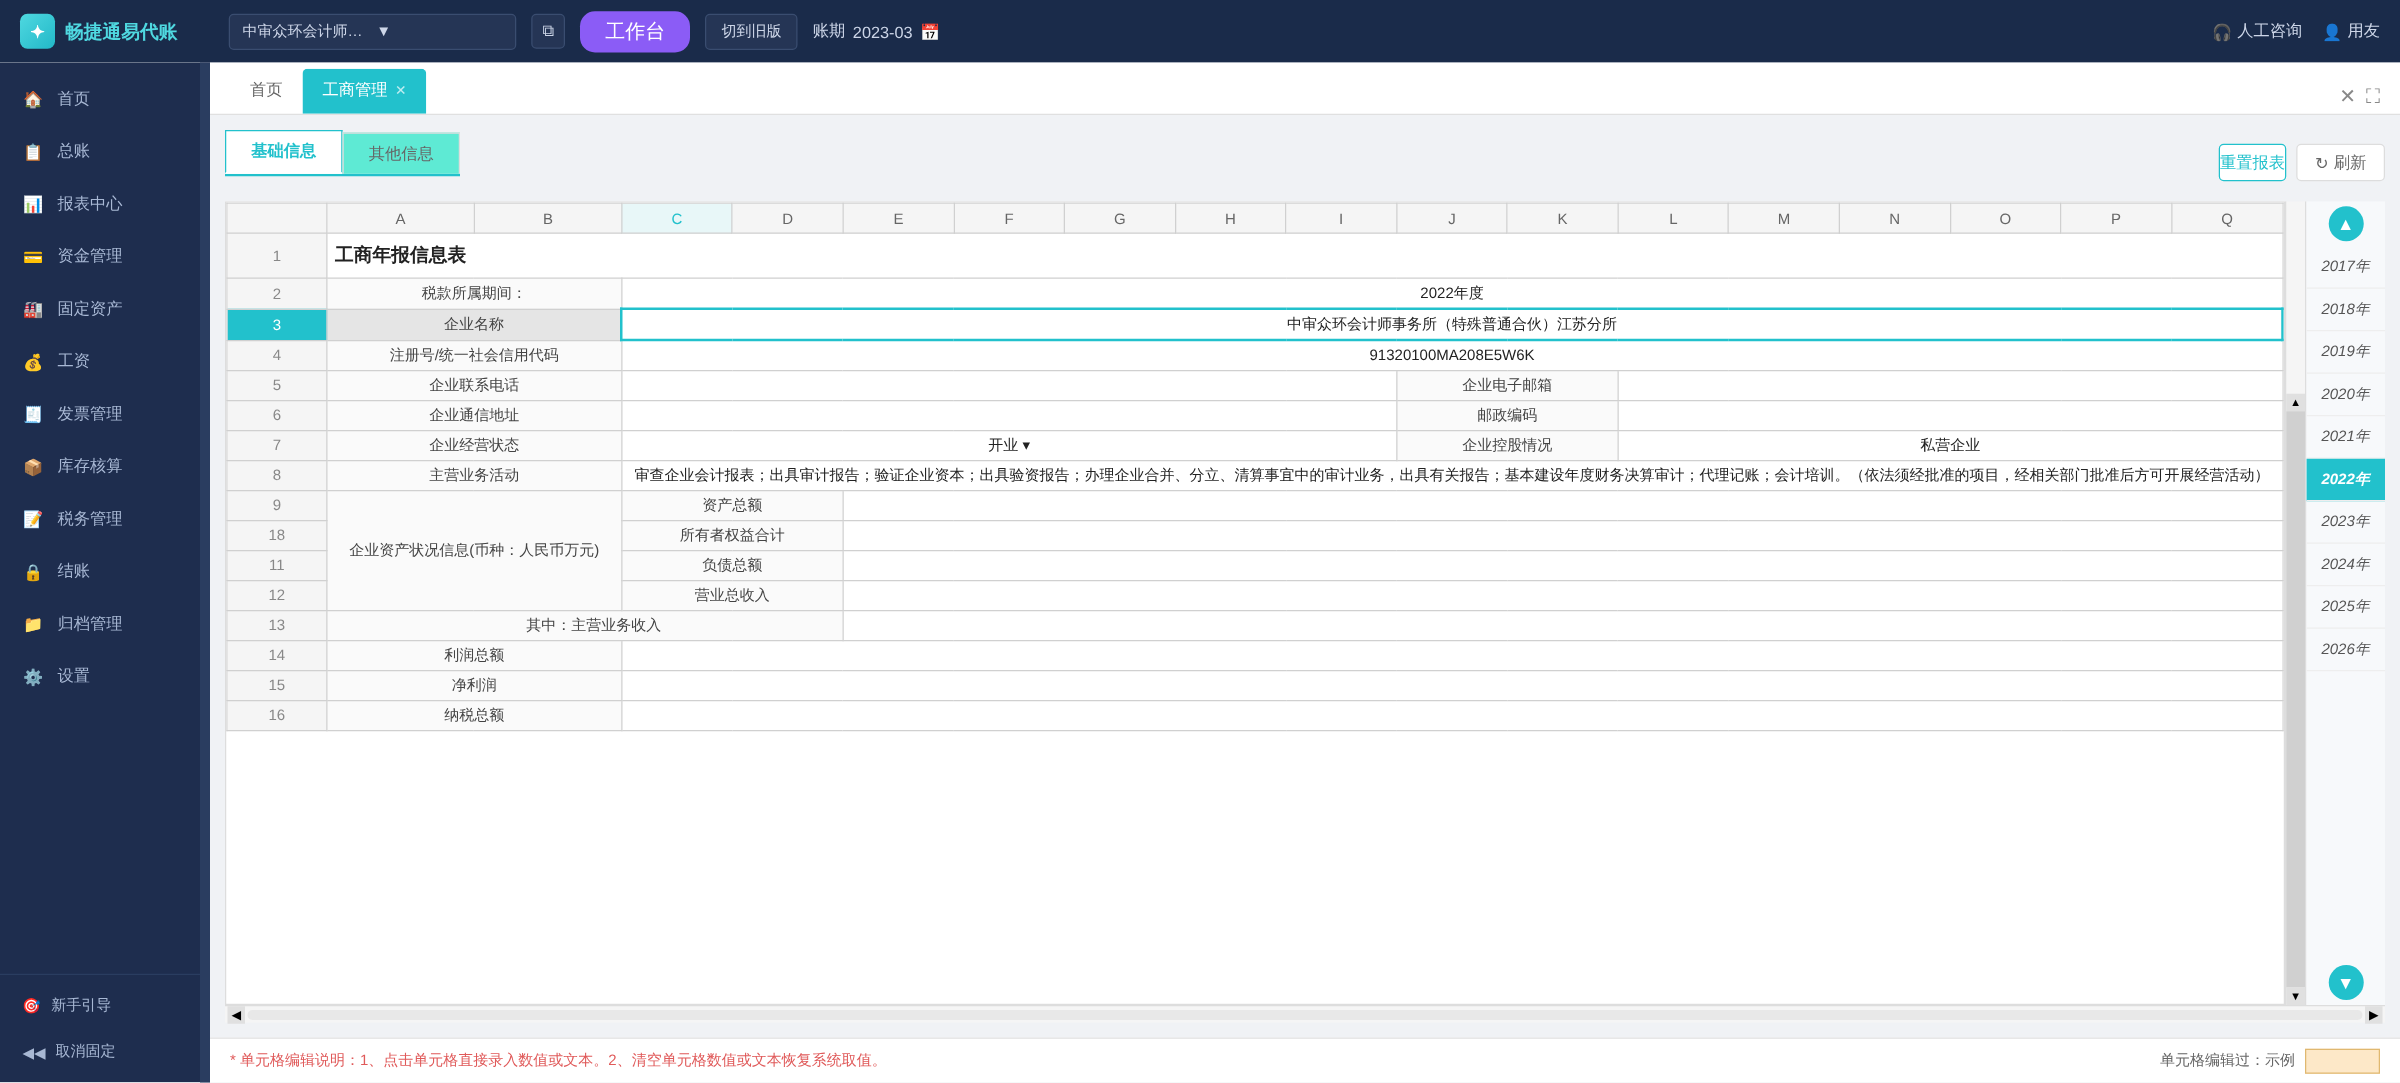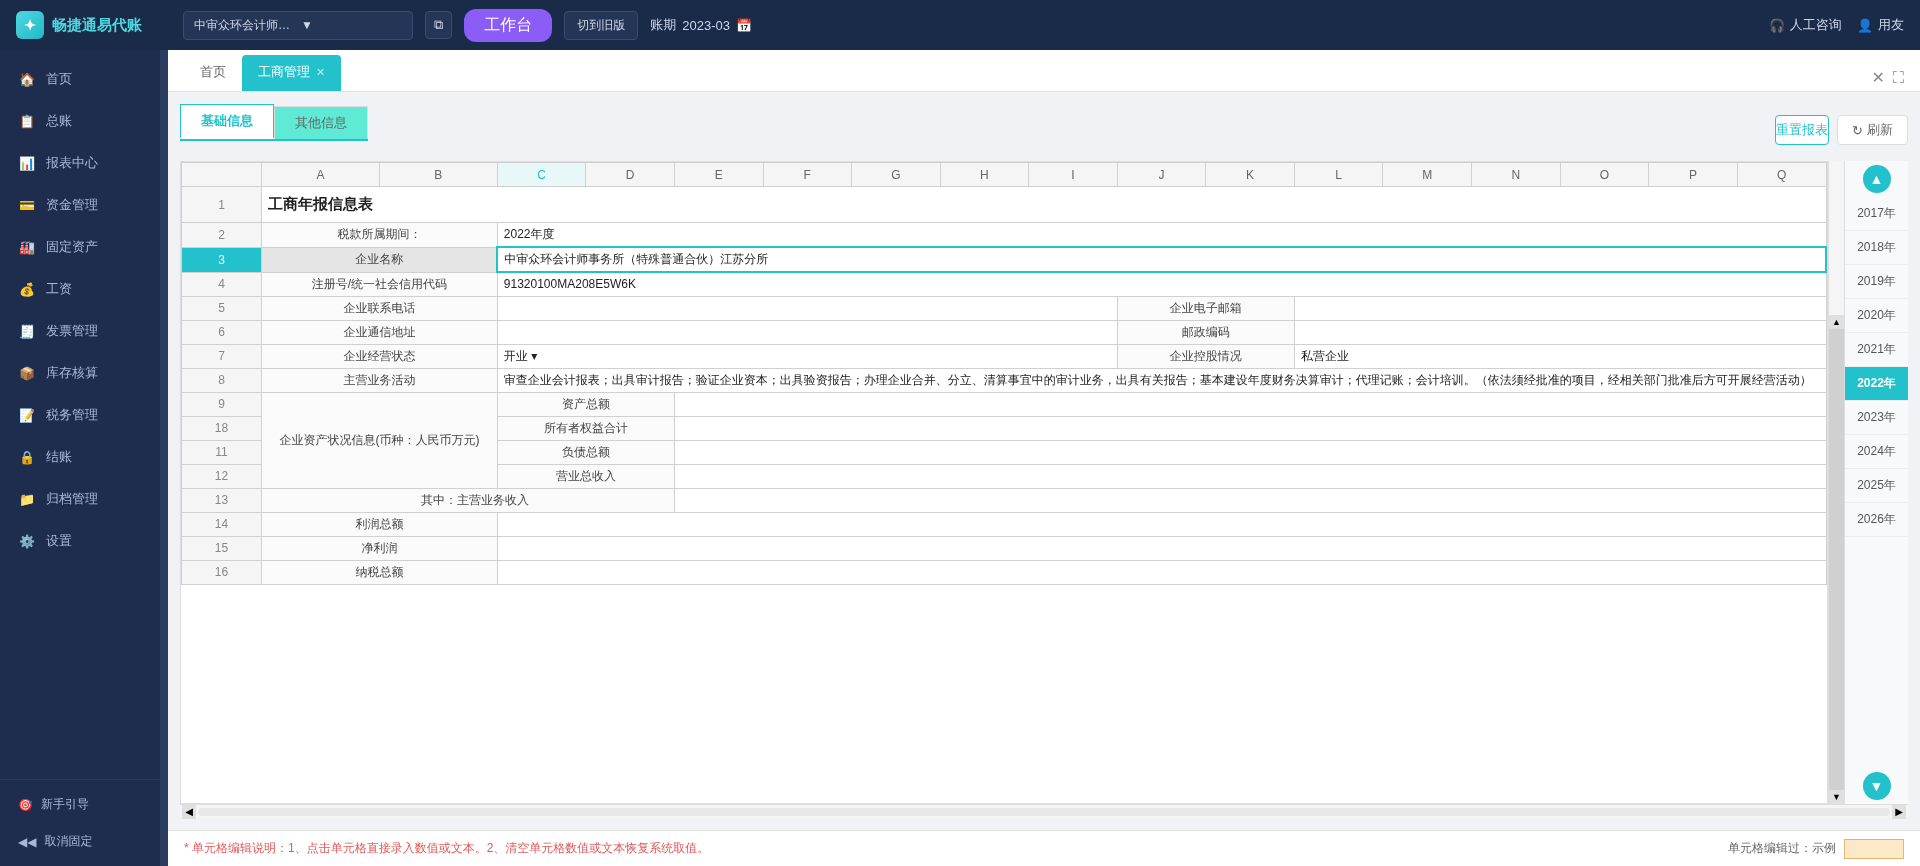--- a/index.html
+++ b/index.html
@@ -51,37 +51,37 @@
     .toolbar { display: flex; justify-content: flex-end; gap: 8px; margin-bottom: 8px; }
     .btn-reset { border: 1px solid #22c1cc; color: #22c1cc; background: #fff; padding: 5px 0; border-radius: 4px; cursor: pointer; font-size: 13px; }
     .btn-refresh { border: 1px solid #ddd; color: #666; background: #fff; padding: 5px 14px; border-radius: 4px; cursor: pointer; font-size: 13px; display: flex; align-items: center; gap: 4px; }
 
     
     .table-wrapper { flex: 1; display: flex; overflow: hidden; position: relative; }
     .spreadsheet-container { flex: 1; overflow: auto; border: 1px solid #ddd; background: #fff; }
 
     
     .year-panel { width: 64px; background: #f7f9fb; border-left: 1px solid #ddd; display: flex; flex-direction: column; flex-shrink: 0; overflow: hidden; }
-    .year-items { flex: 1; overflow-y: auto; display: flex; flex-direction: column; }
+    .year-items { flex: 1; overflow-y: auto; display: flex; flex-direction: column; font-style: italic; }
     .year-item { padding: 8px 4px; text-align: center; font-size: 12px; color: #555; cursor: pointer; border-bottom: 1px solid #eee; }
     .year-item.active { background: #22c1cc; color: #fff; font-weight: bold; }
     .year-panel-nav { display: flex; flex-direction: column; align-items: center; padding: 4px; gap: 4px; }
     .nav-arrow { width: 28px; height: 28px; background: #22c1cc; border-radius: 50%; display: flex; align-items: center; justify-content: center; color: #fff; cursor: pointer; font-size: 14px; }
 
     
     table.sheet { border-collapse: collapse; font-size: 12px; min-width: 100%; }
     table.sheet th, table.sheet td { border: 1px solid #d0d0d0; padding: 3px 6px; white-space: nowrap; }
     table.sheet .row-num { background: #f5f5f5; color: #888; text-align: center; width: 32px; min-width: 32px; font-weight: normal; }
     table.sheet .col-header { background: #f5f5f5; color: #666; text-align: center; min-width: 80px; font-weight: normal; height: 24px; }
     table.sheet .col-header.col-c { background: #e8f7f8; color: #22c1cc; }
     table.sheet .selected-row td { background: #e8f7f8; }
     table.sheet .selected-row .row-num { background: #22c1cc; color: #fff; }
     table.sheet .title-cell { text-align: left; font-size: 15px; font-weight: bold; color: #222; background: #fff; }
     table.sheet .label-cell { text-align: center; color: #444; background: #fafafa; }
-    table.sheet .value-cell { color: #222; }
+    table.sheet .value-cell { color: #222; text-align: center; }
     table.sheet .green-border { border: 2px solid #22c1cc !important; }
     .corner-cell { background: #f0f0f0; }
 
     
     .bottom-bar { height: 36px; background: #fff; border-top: 1px solid #e0e0e0; display: flex; align-items: center; padding: 0 16px; font-size: 12px; color: #e05a5a; flex-shrink: 0; }
     .bottom-bar-right { margin-left: auto; color: #666; display: flex; align-items: center; gap: 8px; }
     .example-cell { width: 60px; height: 20px; background: #fde8c8; border: 1px solid #e0b870; display: inline-block; }
 
     
     .h-scroll-bar { height: 14px; background: #f5f5f5; border-top: 1px solid #ddd; display: flex; align-items: center; padding: 0 2px; }

